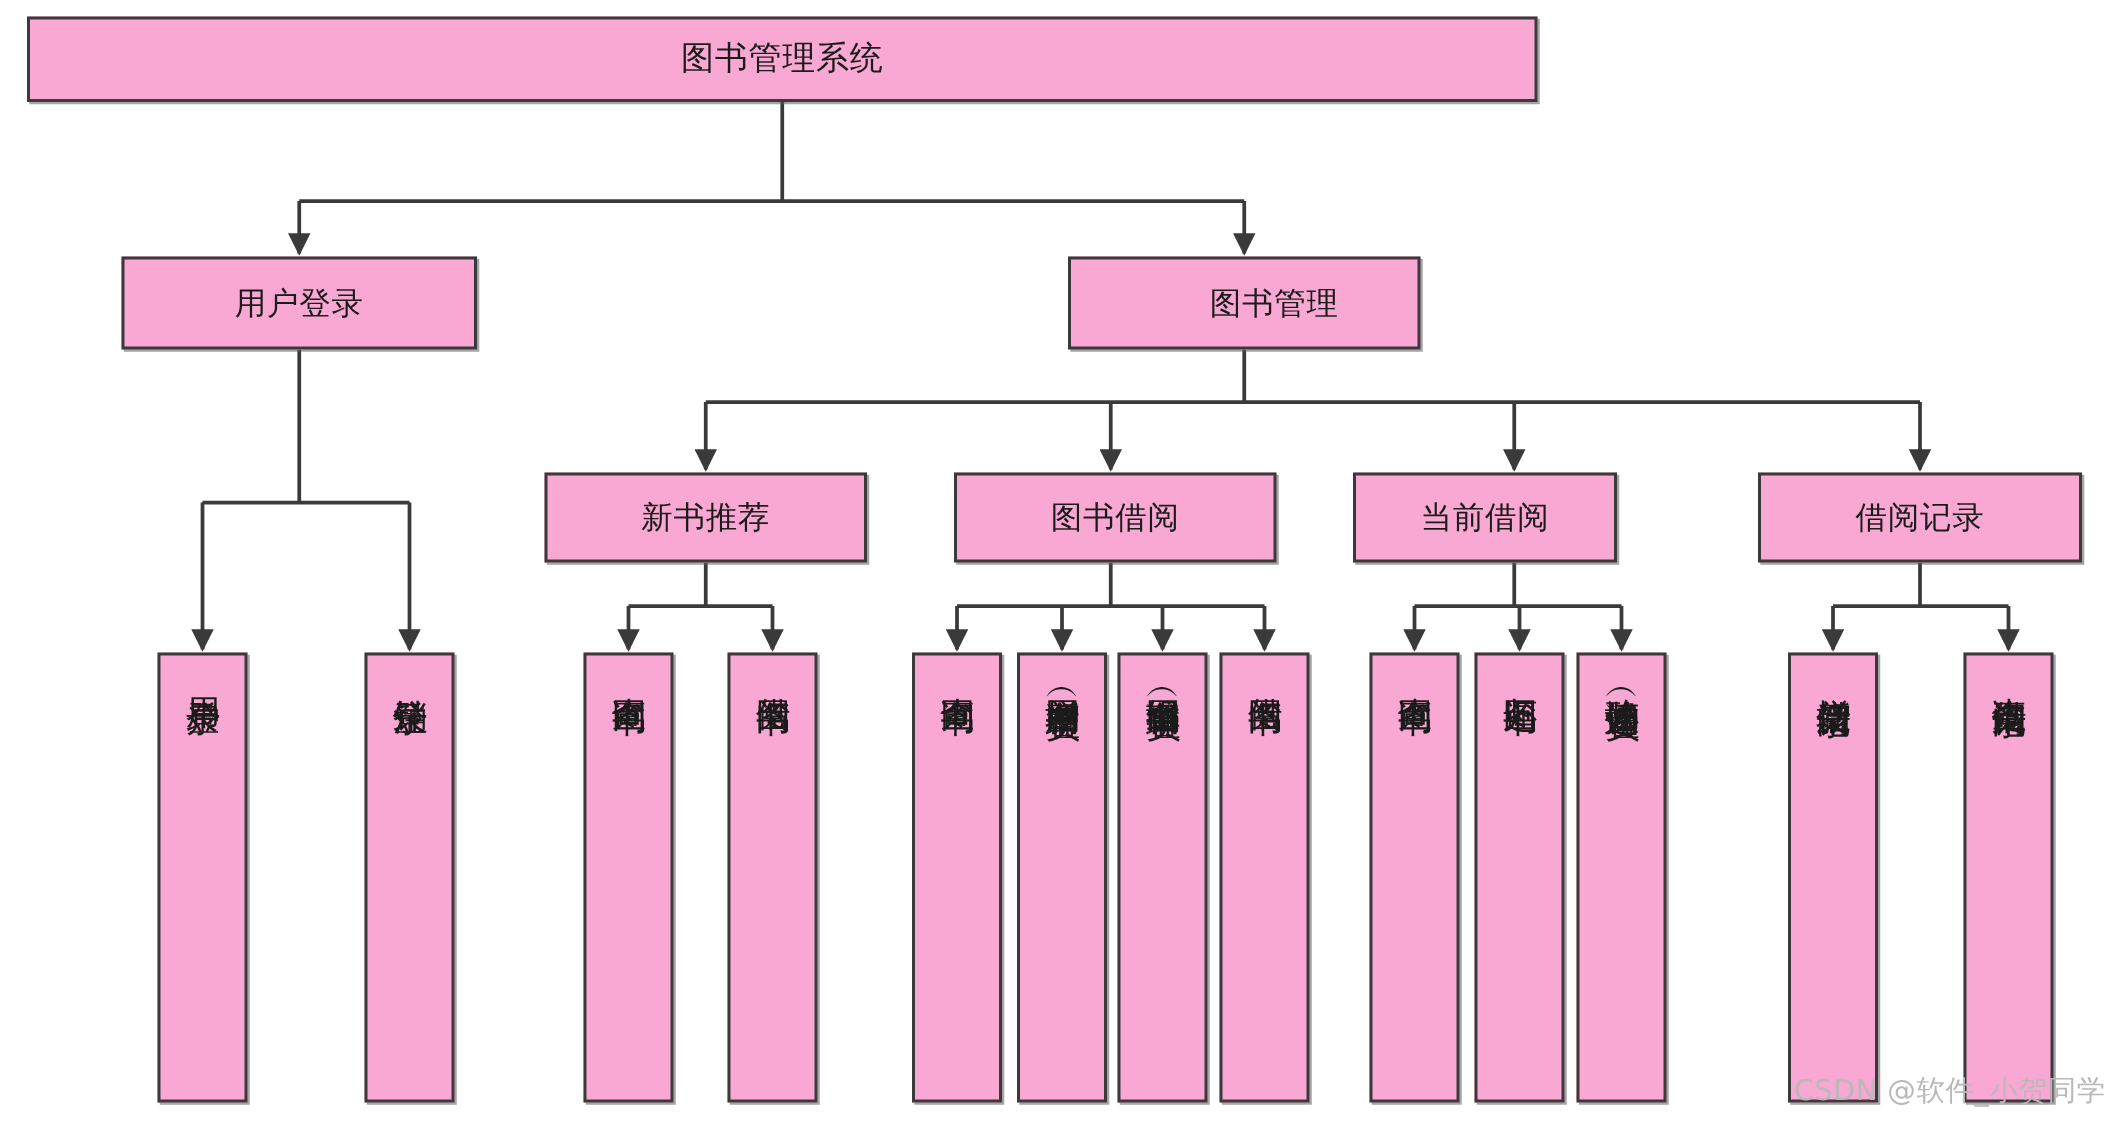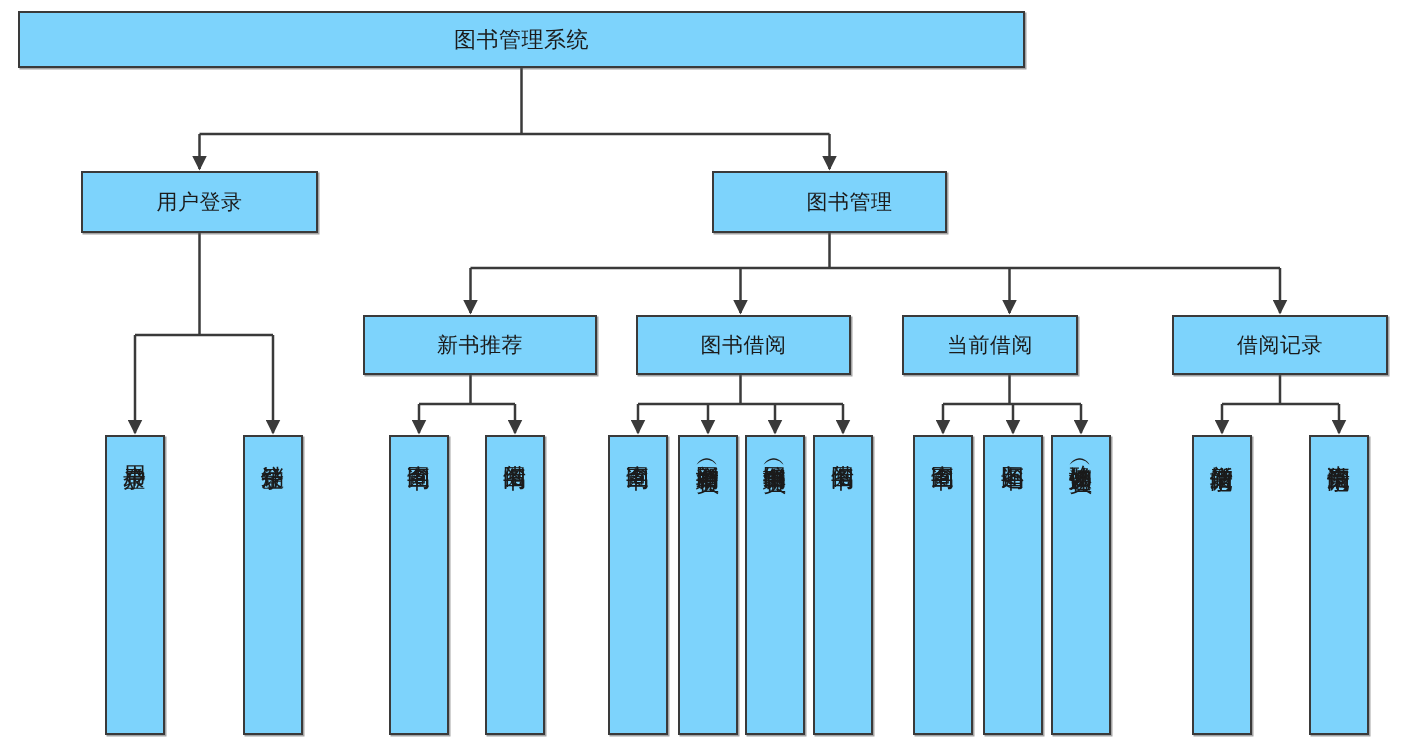--- a/index.html
+++ b/index.html
@@ -23,21 +23,21 @@
     left: 0;
     top: 0;
     width: 1405px;
     height: 747px;
     pointer-events: none;
   }
   .node {
     position: absolute;
     box-sizing: border-box;
     border: 2px solid #3a3a3a;
-    background: #7dd3fc;
+    background: #f9a8d4;
     box-shadow: 1.5px 1.5px 0 0 rgba(90,90,90,0.55);
     display: flex;
     align-items: center;
     justify-content: center;
     color: #1b1b1b;
   }
   .node .label {
     display: block;
     text-align: center;
     line-height: 1.18;
@@ -125,21 +125,21 @@
   <div id="nodes-layer">
       <div class="node h root" style="left: 18px; top: 11px; width: 1007px; height: 57px;">
         <span class="label">图书管理系统</span>
       </div>
       <div class="node h" style="left: 81px; top: 171px; width: 237px; height: 62px;">
         <span class="label">用户登录</span>
       </div>
       <div class="node h" style="left: 712px; top: 171px; width: 235px; height: 62px; padding-left: 40px;">
         <span class="label">图书管理</span>
       </div>
-      <div class="node h" style="left: 363px; top: 315px; width: 234px; height: 60px;">
+      <div class="node h" style="left: 363px; top: 315px; width: 215px; height: 60px;">
         <span class="label">新书推荐</span>
       </div>
       <div class="node h" style="left: 636px; top: 315px; width: 215px; height: 60px;">
         <span class="label">图书借阅</span>
       </div>
       <div class="node h" style="left: 902px; top: 315px; width: 176px; height: 60px;">
         <span class="label">当前借阅</span>
       </div>
       <div class="node h" style="left: 1172px; top: 315px; width: 216px; height: 60px;">
         <span class="label">借阅记录</span>
@@ -178,14 +178,15 @@
         <span class="label">确认归还（管理员）</span>
       </div>
       <div class="node v" style="left: 1192px; top: 435px; width: 60px; height: 300px;">
         <span class="label">新增借阅记录</span>
       </div>
       <div class="node v" style="left: 1309px; top: 435px; width: 60px; height: 300px;">
         <span class="label">查询借阅记录</span>
       </div>
     </div>
 
+  <div class="watermark" style="left:1196px; top:714px;">CSDN @软件_小贺同学</div>
 
 </div>
 
 </body></html>

